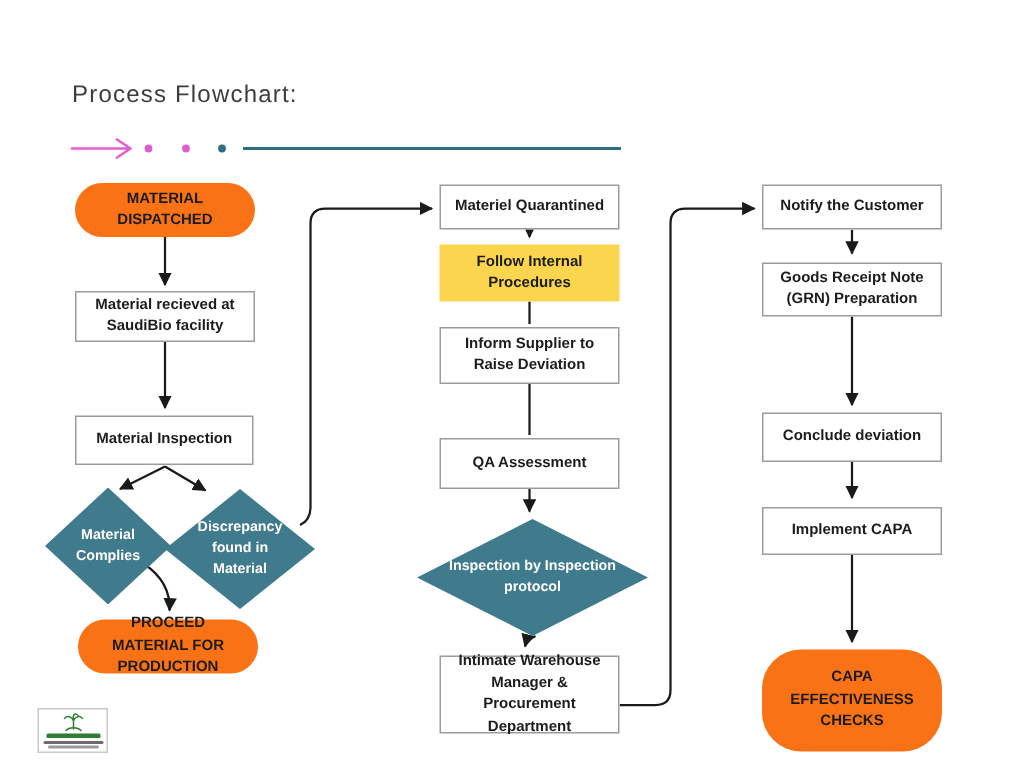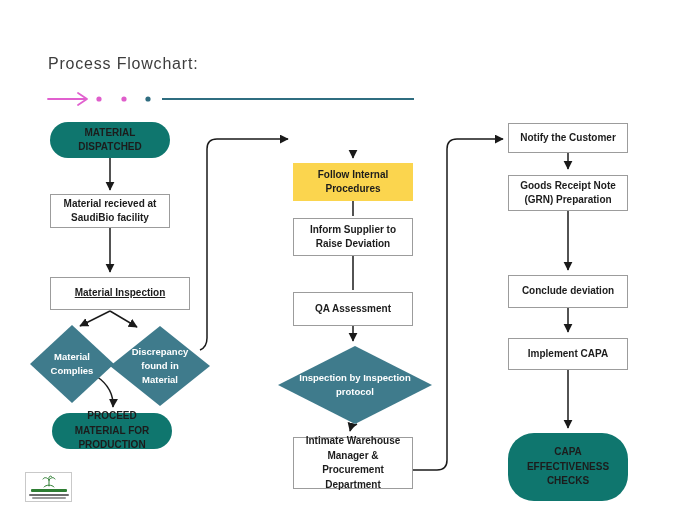--- a/index.html
+++ b/index.html
@@ -17,30 +17,30 @@
     text-underline-offset:3px;text-decoration-thickness:1.5px;
   }
   .deco{position:absolute;left:46px;top:89px;}
   .wires{position:absolute;left:0;top:0;z-index:1;}
   .node{
     position:absolute;z-index:2;display:flex;align-items:center;justify-content:center;
     text-align:center;font-weight:bold;color:#1c1c1c;font-size:10px;line-height:1.45;
     box-sizing:border-box;
   }
   .box{background:#ffffff;border:1px solid #9c9c9c;padding:2px 9px;}
-  .pill{background:#0f766e;border-radius:30px;padding:0 10px;}
+  .pill{background:#f97316;border-radius:30px;padding:0 10px;}
   .yellow{background:#fbd54e;border:none;}
   .diamond{
     background:#3f7b8c;color:#ffffff;font-size:9.5px;
     clip-path:polygon(50% 0,100% 50%,50% 100%,0 50%);
   }
   
   #n-start{left:50px;top:122px;width:120px;height:36px;}
   #n-received{left:50px;top:194px;width:120px;height:34px;}
-  #n-inspection{left:50px;top:277px;width:140px;height:33px;text-decoration:underline;}
+  #n-inspection{left:50px;top:277px;width:119px;height:33px;}
   #n-complies{left:30px;top:325px;width:84px;height:78px;padding:0 8px;}
   #n-discrepancy{left:110px;top:326px;width:100px;height:80px;padding:0 13px;}
   #n-proceed{left:52px;top:413px;width:120px;height:36px;}
   #n-quarantined{left:293px;top:123px;width:120px;height:30px;}
   #n-follow{left:293px;top:163px;width:120px;height:38px;}
   #n-inform{left:293px;top:218px;width:120px;height:38px;}
   #n-qa{left:293px;top:292px;width:120px;height:34px;}
   #n-protocol{left:278px;top:346px;width:154px;height:78px;padding:0 20px;}
   #n-intimate{left:293px;top:437px;width:120px;height:52px;padding:14px 10px;}
   #n-notify{left:508px;top:123px;width:120px;height:30px;}
@@ -105,20 +105,21 @@
     </g>
   </svg>
 
   <div class="node pill" id="n-start">MATERIAL DISPATCHED</div>
   <div class="node box" id="n-received">Material recieved at SaudiBio facility</div>
   <div class="node box" id="n-inspection">Material Inspection</div>
   <div class="node diamond" id="n-complies">Material Complies</div>
   <div class="node diamond" id="n-discrepancy">Discrepancy found in Material</div>
   <div class="node pill" id="n-proceed">PROCEED MATERIAL FOR PRODUCTION</div>
 
+  <div class="node box" id="n-quarantined">Materiel Quarantined</div>
   <div class="node yellow" id="n-follow">Follow Internal Procedures</div>
   <div class="node box" id="n-qa">QA Assessment</div>
   <div class="node box" id="n-inform">Inform Supplier to Raise Deviation</div>
   <div class="node diamond" id="n-protocol">Inspection by Inspection protocol</div>
   <div class="node box" id="n-intimate">Intimate Warehouse Manager &amp; Procurement Department</div>
 
   <div class="node box" id="n-notify">Notify the Customer</div>
   <div class="node box" id="n-grn">Goods Receipt Note (GRN) Preparation</div>
   <div class="node box" id="n-conclude">Conclude deviation</div>
   <div class="node box" id="n-capa">Implement CAPA</div>

